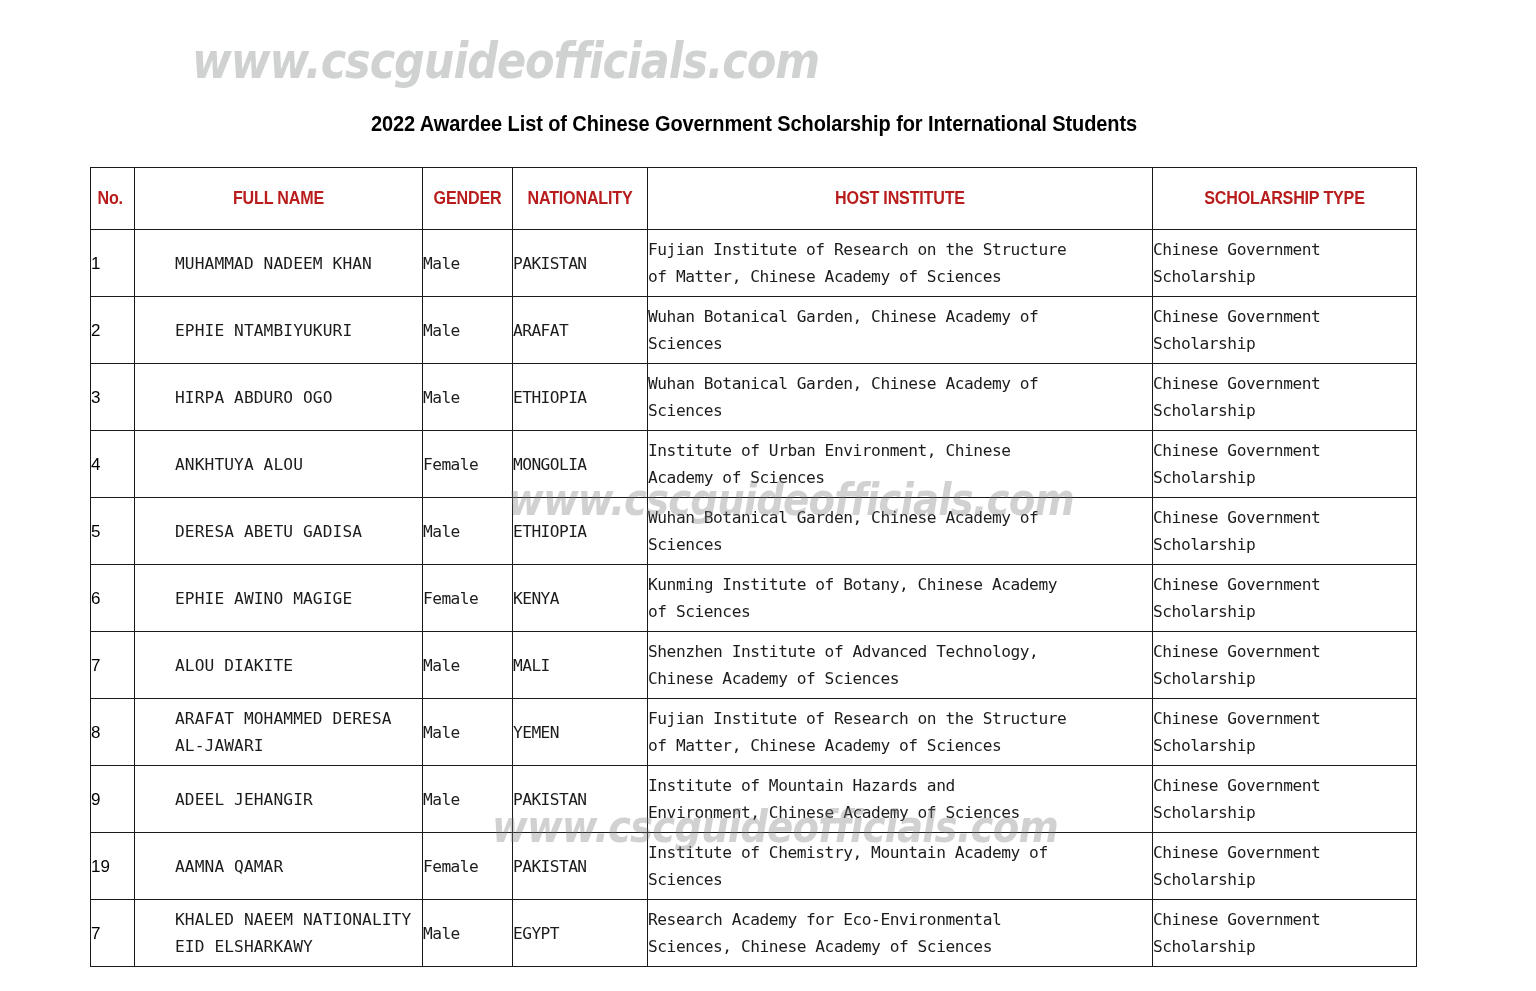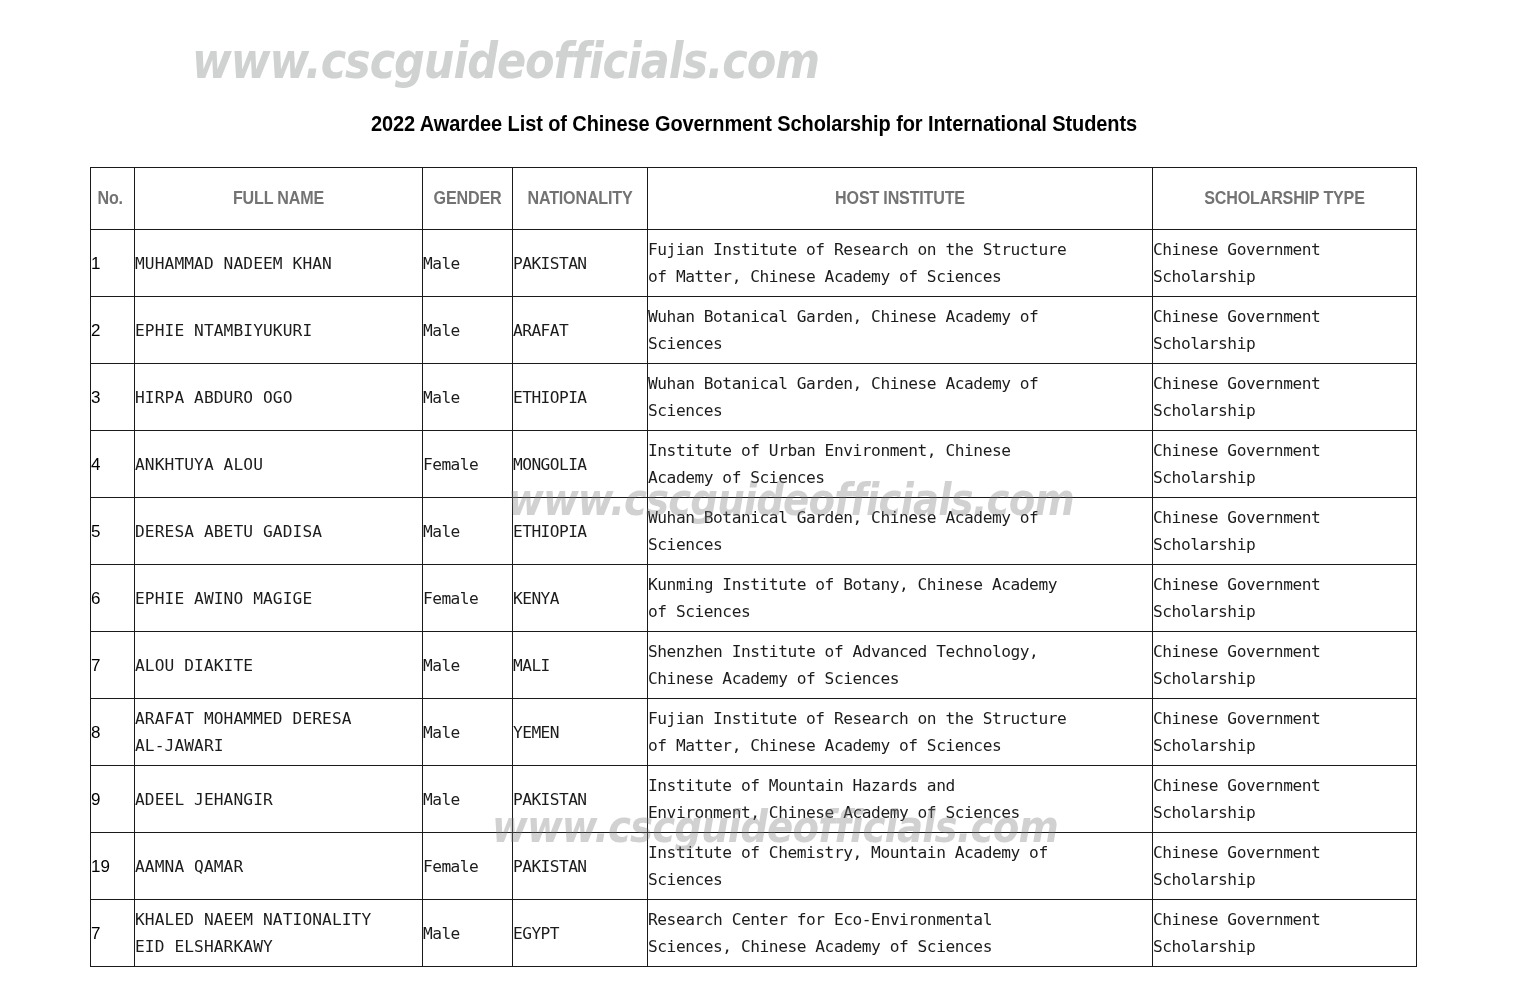--- a/index.html
+++ b/index.html
@@ -76,21 +76,21 @@
   col.c-gen   { width: 90px; }
   col.c-nat   { width: 135px; }
   col.c-host  { width: 505px; }
   col.c-type  { width: 264px; }
 
   thead th {
     height: 62px;
     font-family: "Liberation Sans", sans-serif;
     font-weight: bold;
     font-size: 17.5px;
-    color: #737373;
+    color: #b91c1c;
     text-align: center;
     letter-spacing: -0.2px;
   }
   thead th .hdr {
     display: block;
     transform: scaleX(0.92);
     white-space: nowrap;
   }
   thead th.h-no { text-align: left; }
   thead th.h-no .hdr { transform-origin: left center; padding-left: 7px; }
@@ -105,21 +105,21 @@
     padding-left: 7px;
     padding-right: 4px;
   }
   tbody td.cell-no {
     vertical-align: middle;
     font-family: "Liberation Sans", sans-serif;
     font-size: 17px;
     letter-spacing: 0;
     color: #000;
   }
-  tbody td.cell-name   { letter-spacing: 0.1px; }
+  tbody td.cell-name   { letter-spacing: 0.1px; padding-left: 40px; }
   tbody td.cell-host   { letter-spacing: -0.45px; }
   tbody td.cell-type   { letter-spacing: -0.45px; }
   tbody td .lines { display: block; }
   tbody td .ln { display: block; white-space: nowrap; }
 
   
   .wm-inner {
     position: absolute;
     font-family: "DejaVu Sans", sans-serif;
     font-size: 44px;
@@ -402,21 +402,21 @@
           <td class="cell-name">
             <span class="lines">
               <span class="ln">KHALED NAEEM NATIONALITY</span>
               <span class="ln">EID ELSHARKAWY</span>
             </span>
           </td>
           <td class="cell-gender">Male</td>
           <td class="cell-nat">EGYPT</td>
           <td class="cell-host">
             <span class="lines">
-              <span class="ln">Research Center for Eco-Environmental</span>
+              <span class="ln">Research Academy for Eco-Environmental</span>
               <span class="ln">Sciences, Chinese Academy of Sciences</span>
             </span>
           </td>
           <td class="cell-type">
             <span class="lines">
               <span class="ln">Chinese Government</span>
               <span class="ln">Scholarship</span>
             </span>
           </td>
         </tr>

